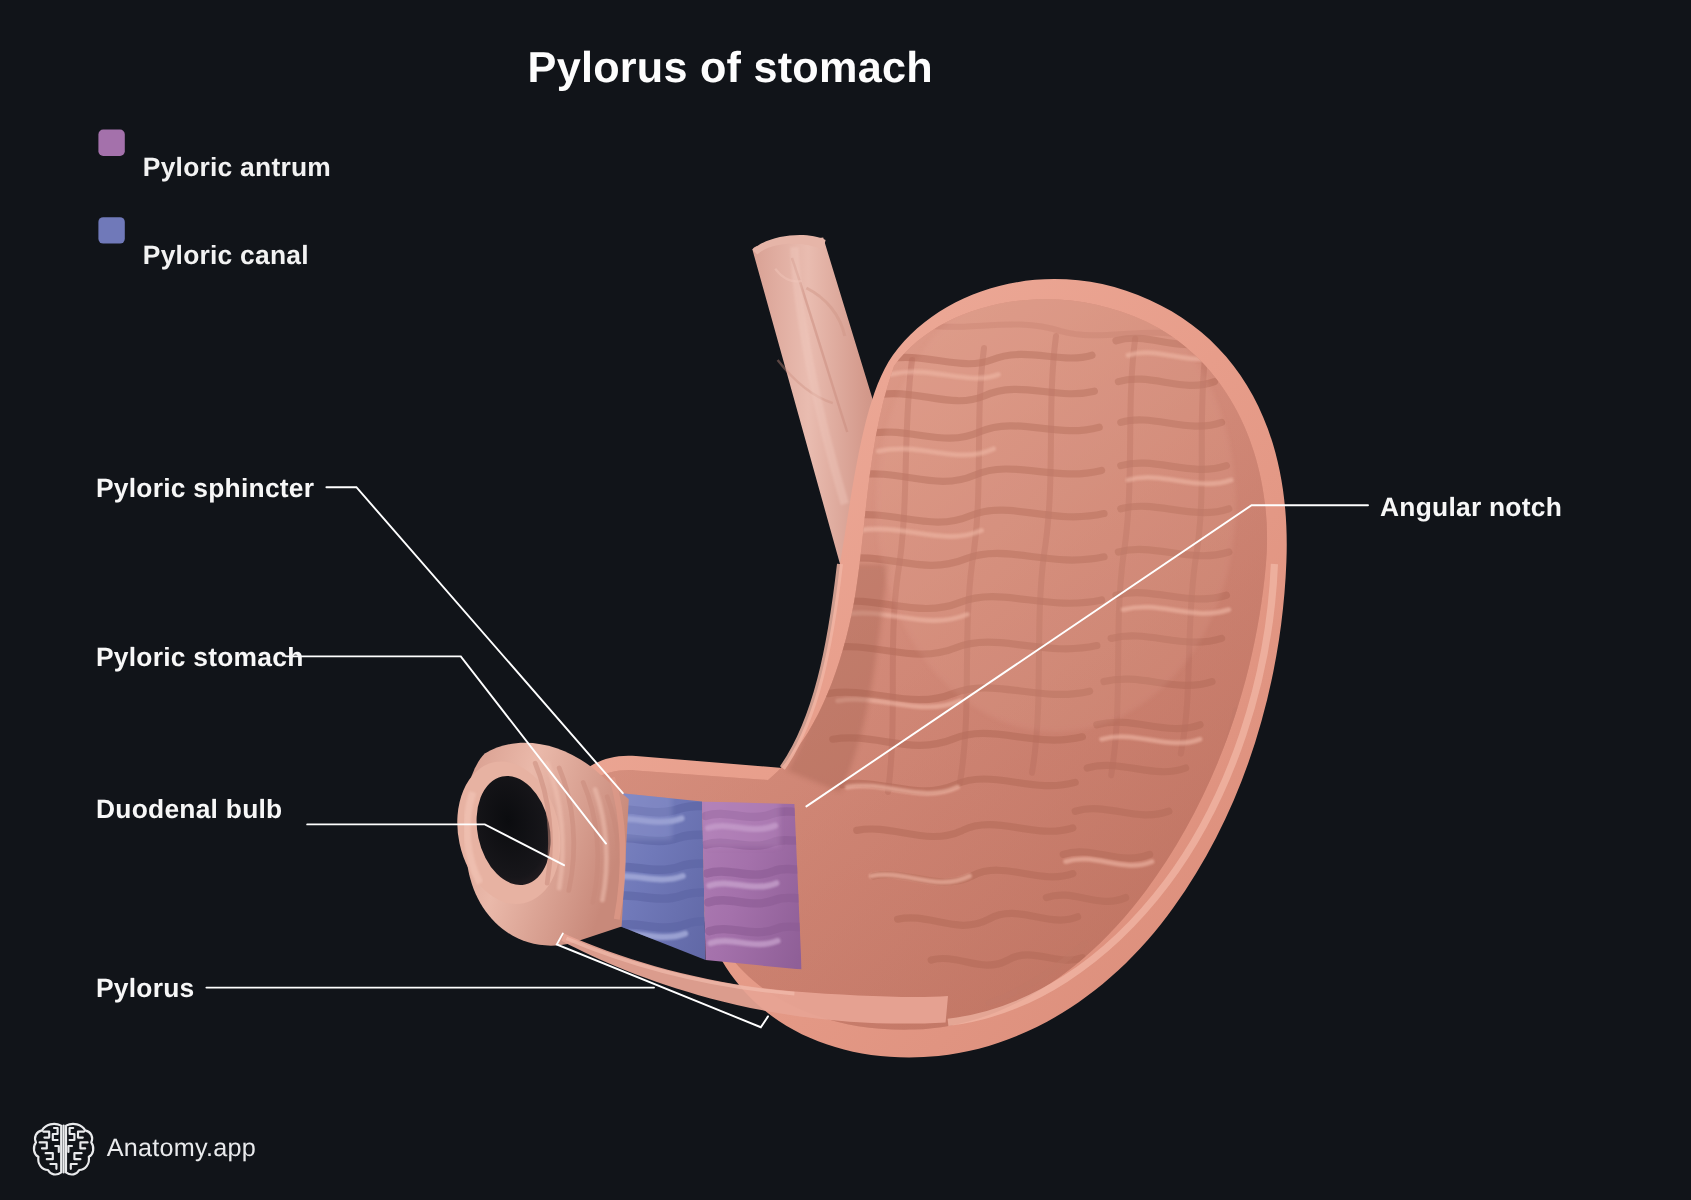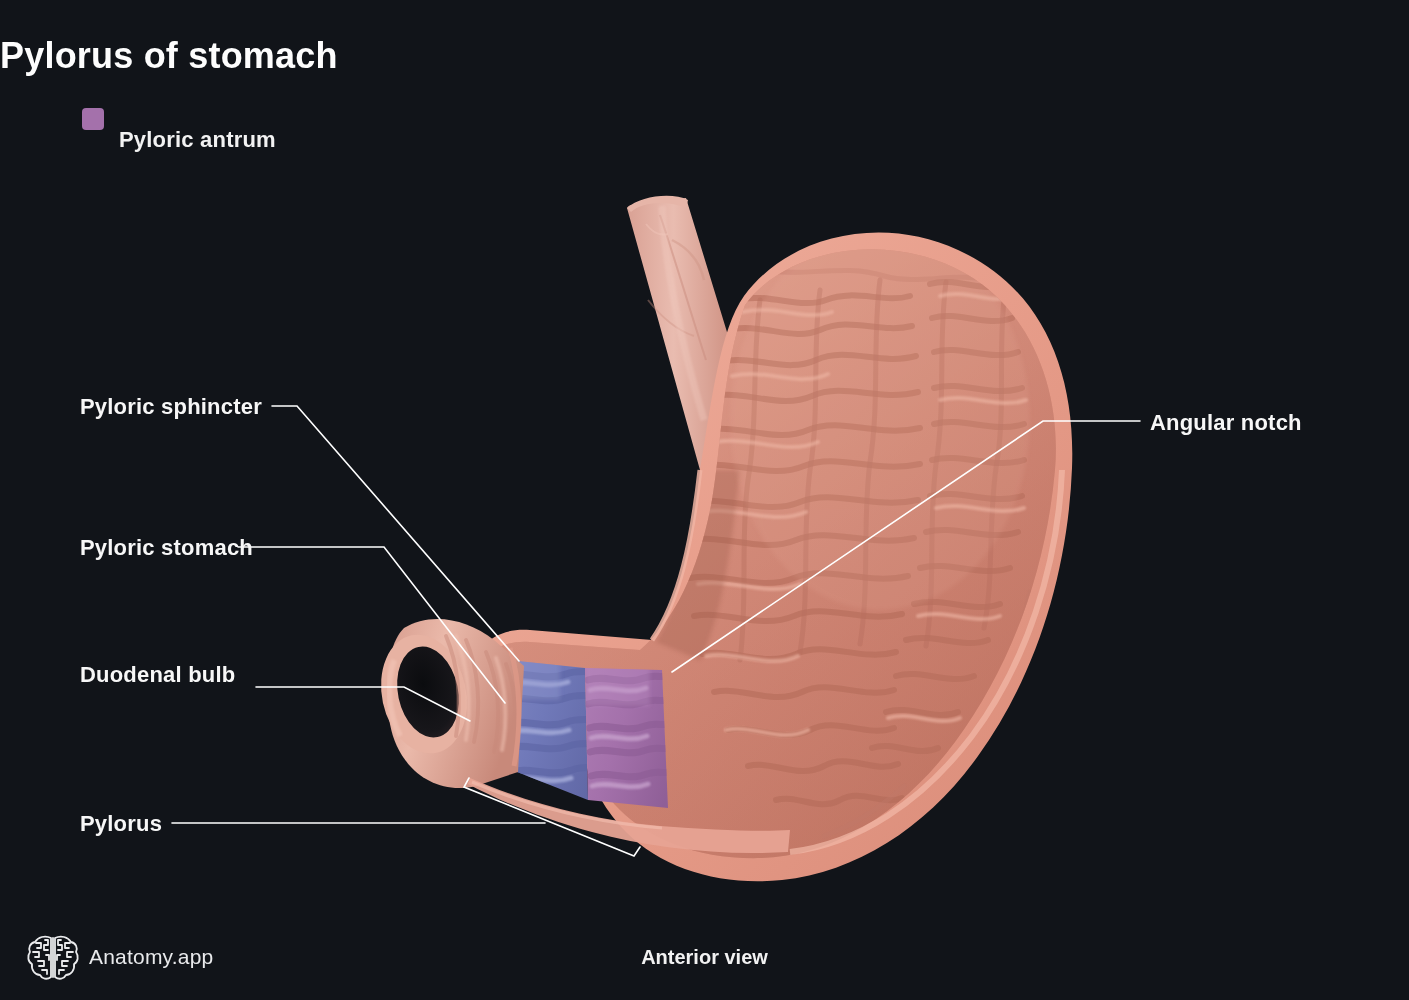--- a/index.html
+++ b/index.html
@@ -7,20 +7,21 @@
     width:1409px;height:1000px;
     background:#111419;
     font-family:"Liberation Sans", sans-serif;
     overflow:hidden;
     position:relative;
   }
   #stage{position:absolute;left:0;top:0;width:1409px;height:1000px;}
 
   .title{
     position:absolute;left:0;top:35px;width:1217px;
+    text-align:center;
     color:#fdfdfd;
     font-size:36px;
     font-weight:bold;
     letter-spacing:.2px;
   }
 
   .legend{position:absolute;left:82px;top:104px;}
   .legend-row{display:flex;align-items:center;height:30px;margin-bottom:43px;}
   .swatch{width:22px;height:22px;border-radius:4px;margin-right:15px;flex:0 0 auto;}
   .legend-label{color:#f2f2f2;font-size:22px;font-weight:bold;letter-spacing:.2px;margin-top:41px;}
@@ -309,29 +310,32 @@
     </g>
   </svg>
 
   <div class="title">Pylorus of stomach</div>
 
   <div class="legend">
     <div class="legend-row">
       <span class="swatch" style="background:#a471ab;"></span>
       <span class="legend-label">Pyloric antrum</span>
     </div>
+    <div class="legend-row">
+      <span class="swatch" style="background:#7079b9;"></span>
+      <span class="legend-label">Pyloric canal</span>
+    </div>
   </div>
 
   <div class="lbl" style="left:80px;top:394px;">Pyloric sphincter</div>
   <div class="lbl" style="left:80px;top:535px;">Pyloric stomach</div>
   <div class="lbl" style="left:80px;top:662px;">Duodenal bulb</div>
   <div class="lbl" style="left:80px;top:811px;">Pylorus</div>
   <div class="lbl right" style="left:1150px;top:410px;">Angular notch</div>
 
-  <div class="caption">Anterior view</div>
 
   <div class="brand">
     <svg width="54" height="54" viewBox="0 0 54 54">
       <g fill="none" stroke="#e9eaec" stroke-width="1.8" stroke-linecap="round" stroke-linejoin="round">
 
         <path d="M25,8 C19,5 12,7 9,12 C4,13 2,18 4,22 C1,26 2,32 6,34
                  C5,40 9,45 14,45 C16,49 21,50 25,47 Z"></path>
 
         <path d="M29,8 C35,5 42,7 45,12 C50,13 52,18 50,22 C53,26 52,32 48,34
                  C49,40 45,45 40,45 C38,49 33,50 29,47 Z"></path>

